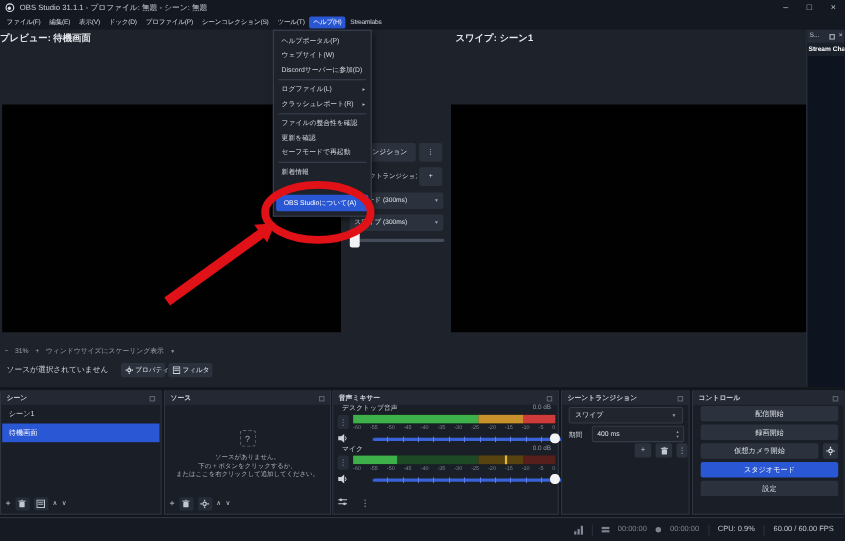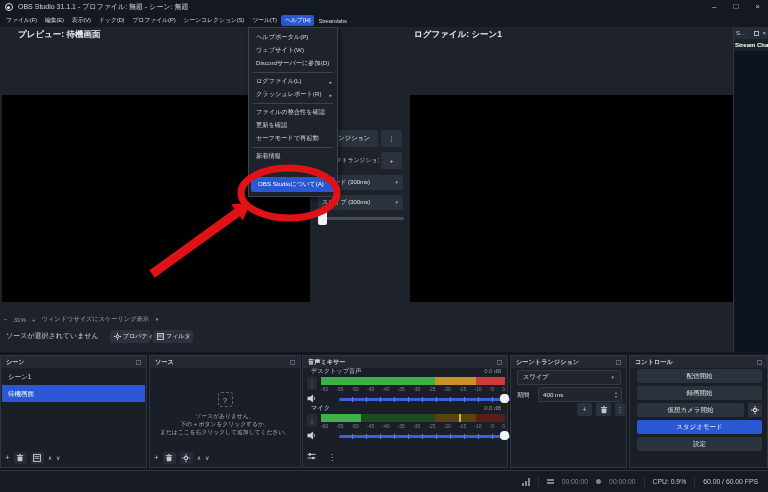--- a/index.html
+++ b/index.html
@@ -172,22 +172,22 @@
       <div class="menu-item">表示(V)</div>
       <div class="menu-item">ドック(D)</div>
       <div class="menu-item">プロファイル(P)</div>
       <div class="menu-item">シーンコレクション(S)</div>
       <div class="menu-item">ツール(T)</div>
       <div class="menu-item active">ヘルプ(H)</div>
       <div class="menu-item">Streamlabs</div>
     </div>
 
   <div class="main">
-    <div class="view-label" style="left:18px">プレビュー: 待機画面</div>
-    <div class="view-label" style="left:414px">ログファイル: シーン1</div>
+    <div class="view-label" style="left:0">プレビュー: 待機画面</div>
+    <div class="view-label" style="left:414px">スワイプ: シーン1</div>
     <div class="canvas canvas-left"></div>
     <div class="canvas canvas-right"></div>
 
     <div class="mid-btn" style="left:318px;top:103px;width:60px;height:17px">トランジション</div>
     <div class="mid-btn" style="left:381px;top:103px;width:21px;height:17px">
         <span>⋮</span>
       </div>
     <div class="mid-label" style="left:318px;top:125px;width:61px;height:17px">クイックトランジション</div>
     <div class="mid-btn" style="left:381px;top:125px;width:21px;height:17px">
         <span>+</span>

